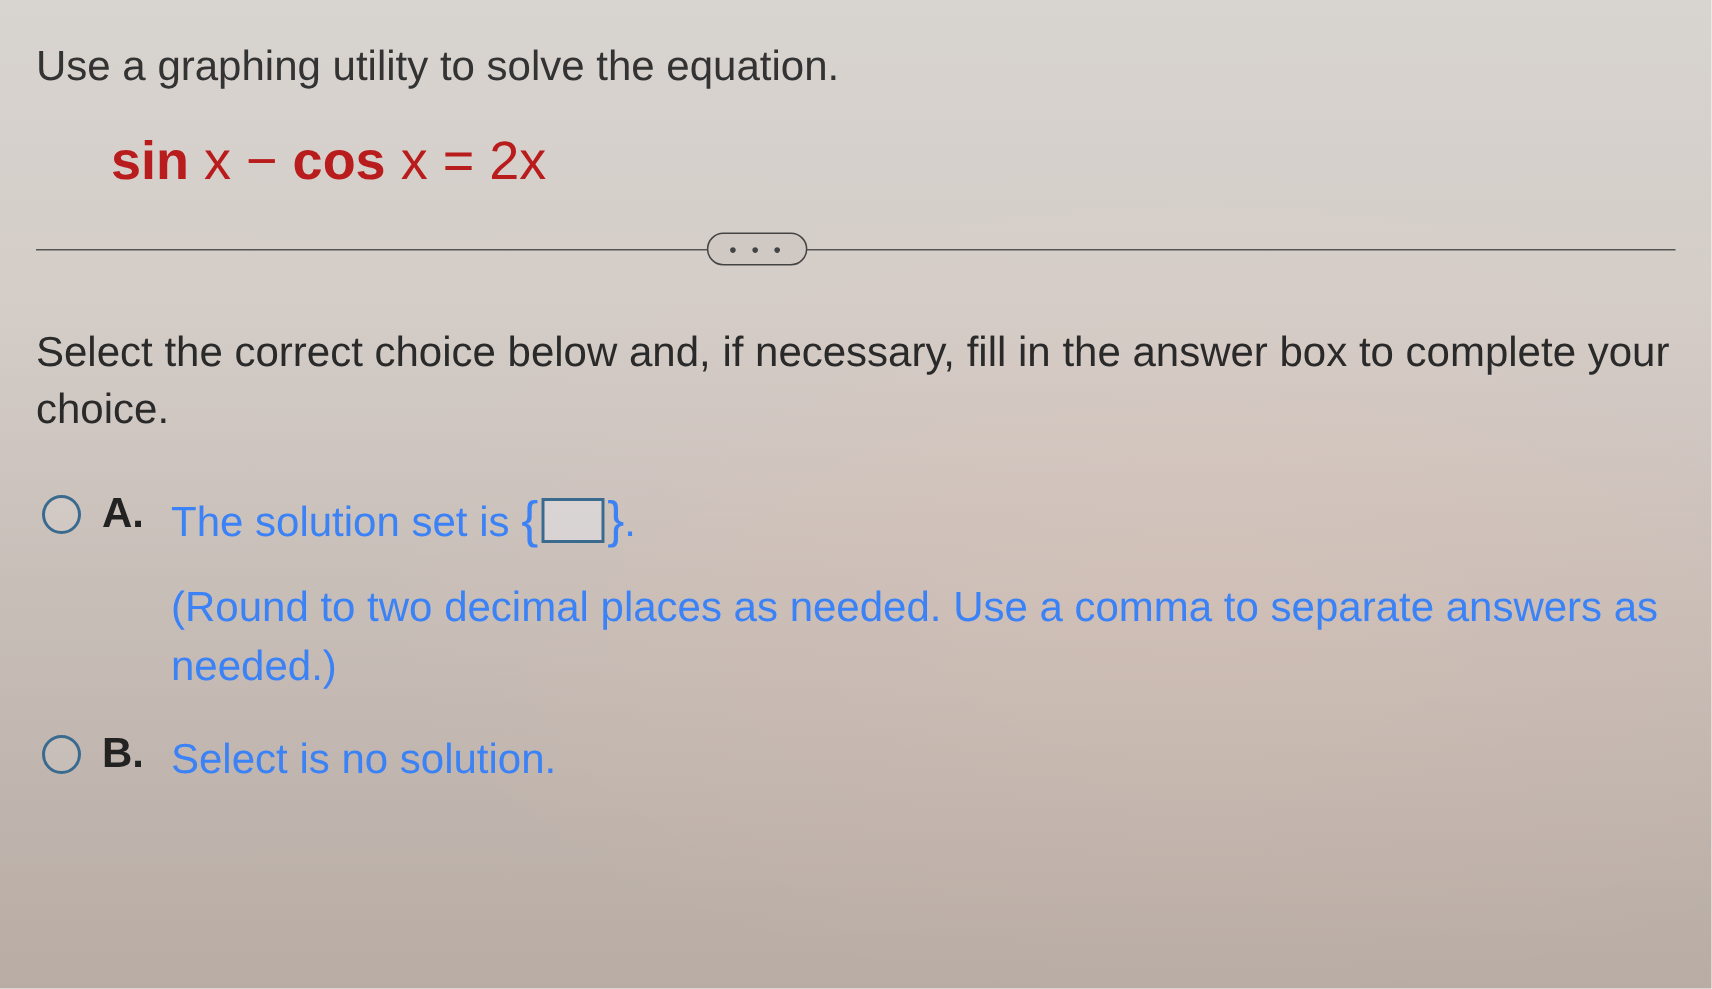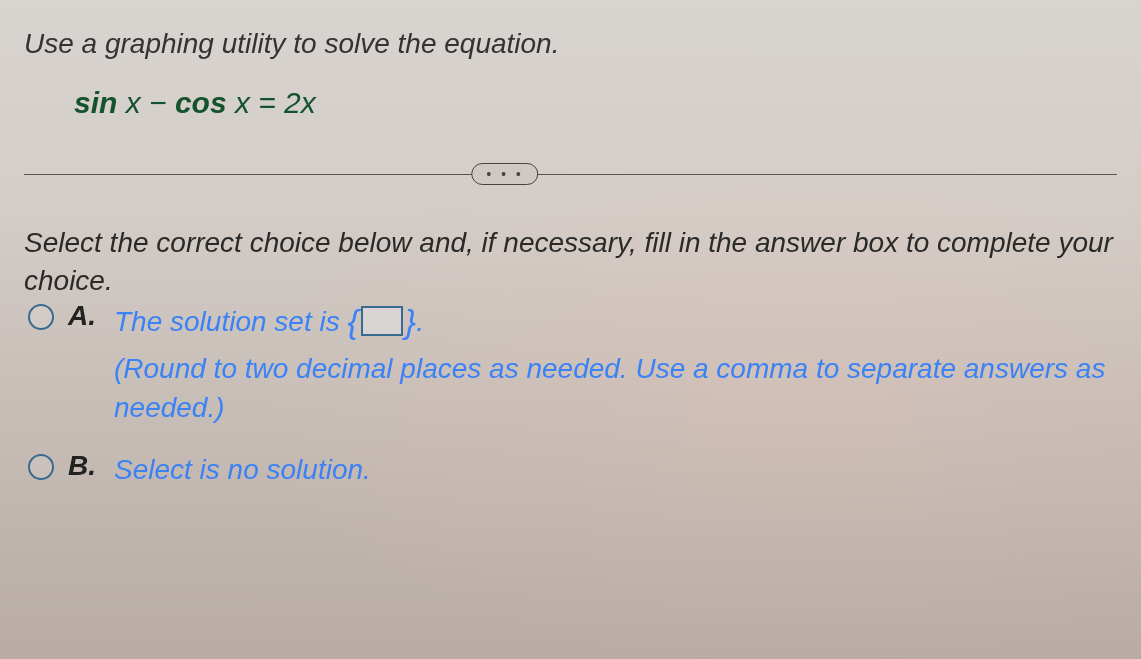--- a/index.html
+++ b/index.html
@@ -1,19 +1,18 @@
 <!DOCTYPE html>
 <html><head>
   <meta charset="utf-8">
   <style>
     * {
       margin: 0;
       padding: 0;
       box-sizing: border-box;
-      font-style: italic;
     }
     body {
       font-family: Arial, Helvetica, sans-serif;
       background: linear-gradient(180deg, #d8d4d0 0%, #d4cdc8 30%, #c8beb8 60%, #b8aca4 100%);
       width: 1141px;
       height: 659px;
       padding: 28px 24px;
       color: #2a2a2a;
       position: relative;
       overflow: hidden;
@@ -29,24 +28,24 @@
       position: relative;
       z-index: 1;
     }
     .instruction {
       font-size: 28px;
       color: #333;
       margin-bottom: 26px;
       font-weight: 400;
     }
     .equation {
-      font-size: 30px;
+      font-size: 36px;
       margin-left: 50px;
-      margin-bottom: 38px;
-      color: #14532d;
+      margin-bottom: 22px;
+      color: #b91c1c;
     }
     .equation .bold {
       font-weight: bold;
     }
     .divider-row {
       position: relative;
       height: 32px;
       margin-bottom: 34px;
     }
     .divider-line {
@@ -68,20 +67,21 @@
       padding: 3px 14px;
       font-size: 14px;
       letter-spacing: 3px;
       color: #444;
       line-height: 1;
     }
     .prompt {
       font-size: 28px;
       color: #2a2a2a;
       line-height: 1.35;
+      margin-bottom: 34px;
     }
     .option {
       display: flex;
       align-items: flex-start;
       margin-bottom: 22px;
       margin-left: 4px;
     }
     .radio {
       width: 26px;
       height: 26px;
@@ -118,21 +118,21 @@
       top: -2px;
     }
     .brace {
       font-size: 34px;
       vertical-align: middle;
       position: relative;
       top: -2px;
     }
     .hint {
       display: block;
-      margin-top: 2px;
+      margin-top: 12px;
     }
   </style>
 </head>
 <body>
 
 <div class="content">
   <div class="instruction">Use a graphing utility to solve the equation.</div>
 
   <div class="equation">
     <span class="bold">sin</span><span> x </span><span>− </span><span class="bold">cos</span><span> x </span><span>= 2x</span>

